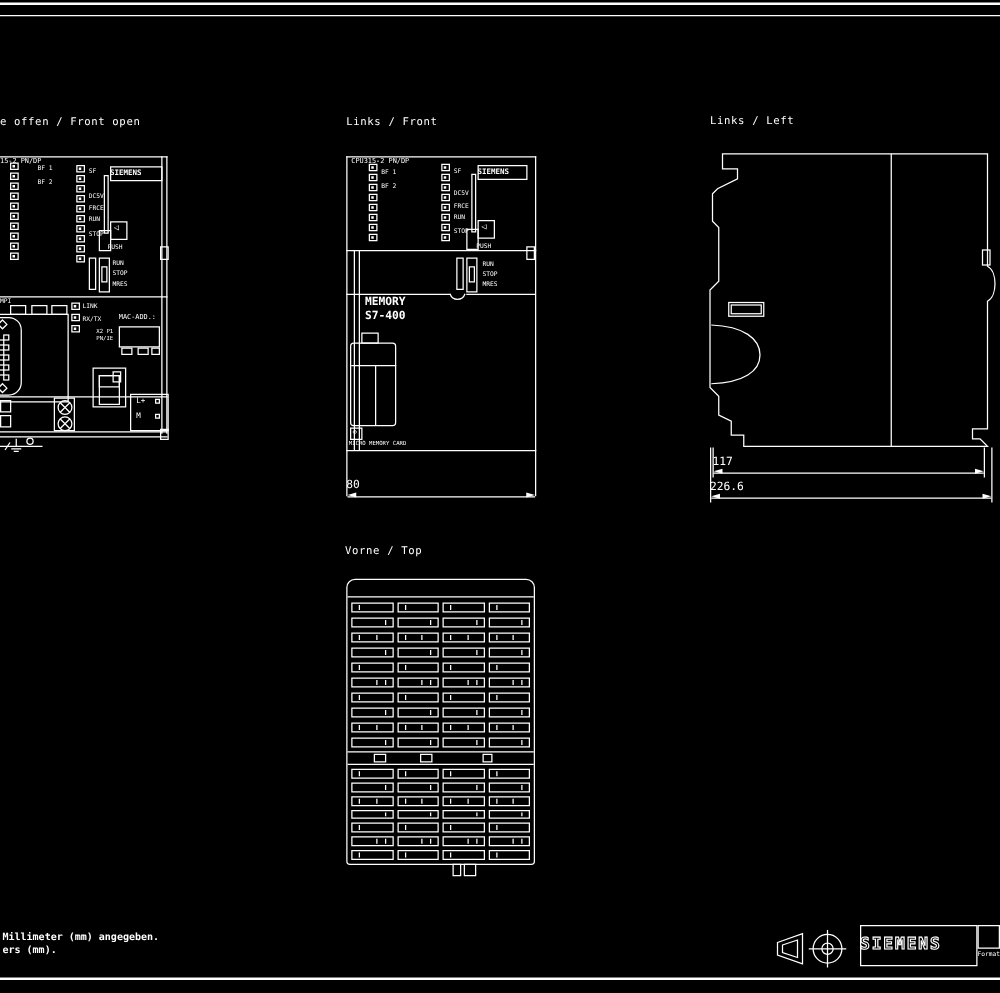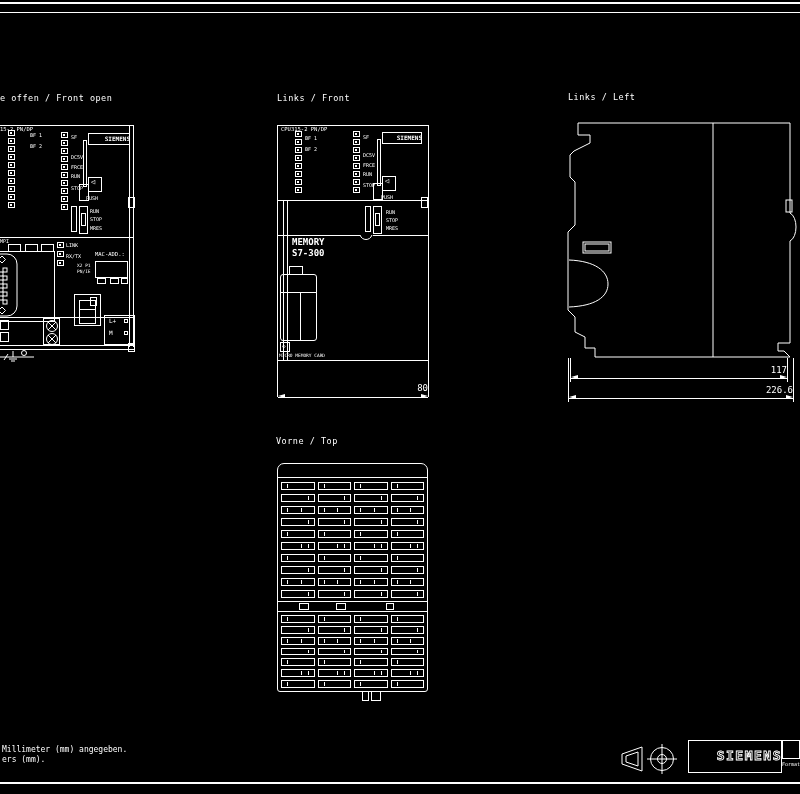--- a/index.html
+++ b/index.html
@@ -1,23 +1,23 @@
 <!DOCTYPE html>
 <html><head>
 <meta charset="utf-8">
 <style>
   html,body{margin:0;padding:0;background:#000;}
   body{position:relative;width:800px;height:794px;overflow:hidden;
        font-family:"DejaVu Sans Mono","Liberation Mono",monospace;color:#fff;}
   .t{position:absolute;white-space:pre;color:#fff;line-height:1.1;}
   .f4{font-size:4.5px;} .f5{font-size:5px;} .f55{font-size:5.5px;}
-  .f6{font-size:6px;} .f7{font-size:7px;} .f8{font-size:8px;}
+  .f6{font-size:6px;} .f7{font-size:7px;} .f8{font-size:8px;font-weight:bold;}
   .f85{font-size:8.5px;letter-spacing:.5px;} .f9{font-size:9px;}
   .b{font-weight:bold;}
-  .ctr{text-align:right;}
+  .ctr{text-align:left;}
   .hline{position:absolute;background:#fff;height:1px;}
   .vline{position:absolute;background:#fff;width:1px;}
   .box{position:absolute;border:1px solid #fff;box-sizing:border-box;background:transparent;}
   .ledcol{position:absolute;display:flex;flex-direction:column;gap:2px;}
   .ledcol.g3{gap:3px;}
   .led{width:7px;height:6px;border:1px solid #fff;box-sizing:border-box;position:relative;}
   .led::after{content:"";position:absolute;left:1px;top:1px;width:2px;height:2px;background:#fff;}
   .arw{position:absolute;width:0;height:0;border-top:2.5px solid transparent;border-bottom:2.5px solid transparent;}
   .arw.r{border-left:7px solid #fff;}
   .arw.l{border-right:7px solid #fff;}
@@ -223,21 +223,21 @@
   <span class="t f6 b ctr" style="left:382px;top:135px;width:40px">SIEMENS</span>
 
   <div class="box" style="left:365px;top:206px;width:6px;height:26px"></div>
   <div class="box" style="left:373px;top:206px;width:9px;height:28px"></div>
   <div class="box" style="left:375px;top:213px;width:5px;height:13px"></div>
   <span class="t f5" style="left:386px;top:210px">RUN</span>
   <span class="t f5" style="left:386px;top:218px">STOP</span>
   <span class="t f5" style="left:386px;top:226px">MRES</span>
 
   <span class="t f9 b" style="left:292px;top:238px">MEMORY</span>
-  <span class="t f9 b" style="left:292px;top:249px">S7-300</span>
+  <span class="t f9 b" style="left:292px;top:249px">S7-400</span>
 
   <div class="box" style="left:289px;top:266px;width:14px;height:9px"></div>
   <div class="box" style="left:280px;top:274px;width:37px;height:67px;border-radius:3px"></div>
   <div class="vline" style="left:300px;top:292px;height:48px"></div>
   <div class="hline" style="left:281px;top:292px;width:36px"></div>
   <div class="box" style="left:280px;top:342px;width:10px;height:10px">
     <span class="t f6" style="left:1px;top:0">◇</span>
   </div>
   <span class="t f4" style="left:279px;top:354px">MICRO MEMORY CARD</span>
   <div class="hline" style="left:277px;top:360px;width:152px"></div>

